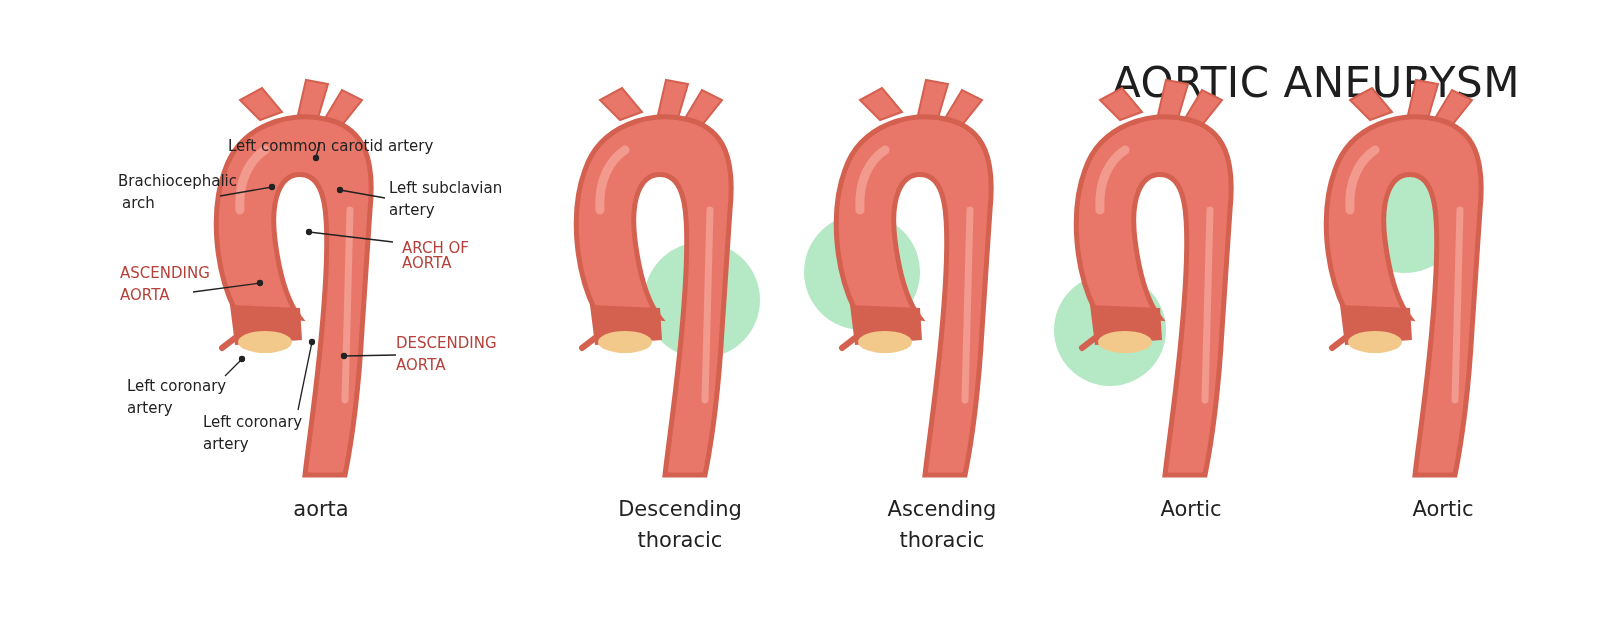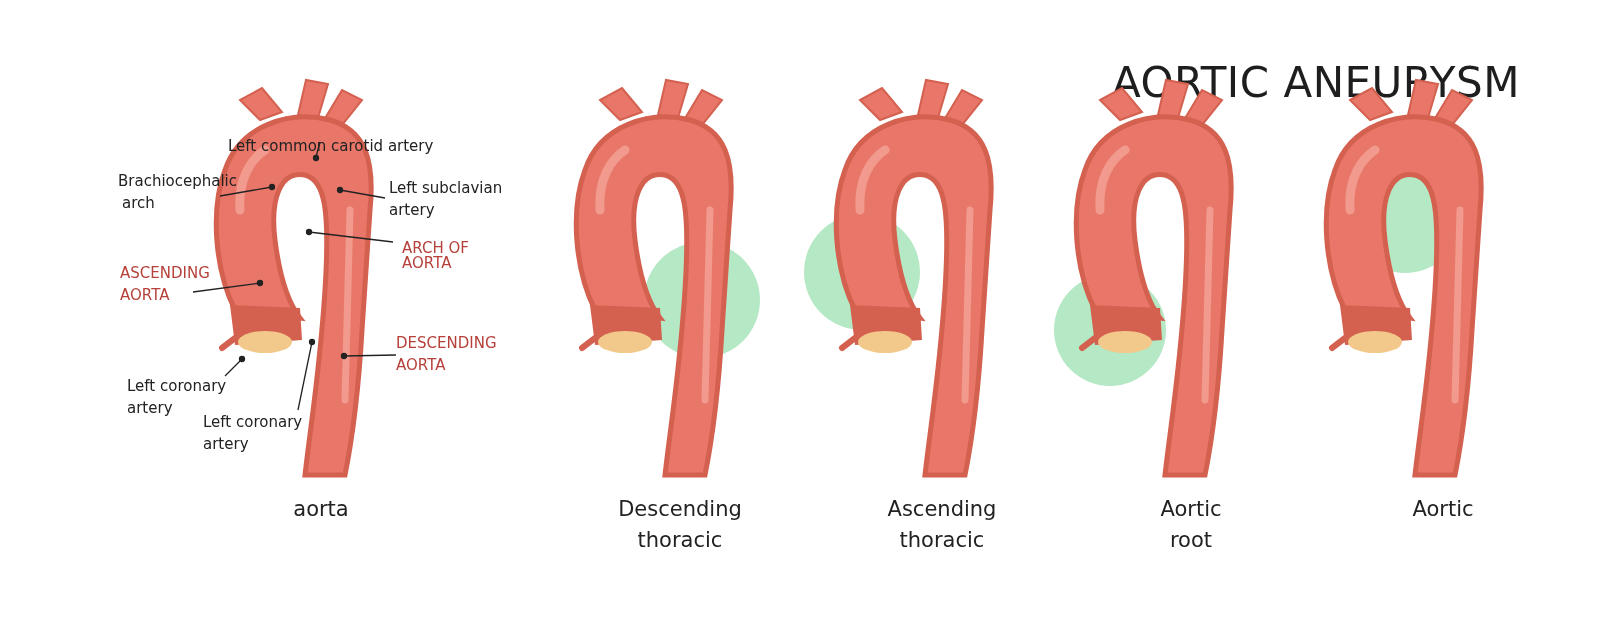--- a/index.html
+++ b/index.html
@@ -99,17 +99,16 @@
 <div class="cap" style="left:580px;top:494px;">
   <div>Descending</div>
   <div>thoracic</div>
 </div>
 <div class="cap" style="left:842px;top:494px;">
   <div>Ascending</div>
   <div>thoracic</div>
 </div>
 <div class="cap" style="left:1091px;top:494px;">
   <div>Aortic</div>
-  <div>root</div>
 </div>
 <div class="cap" style="left:1343px;top:494px;">
   <div>Aortic</div>
 </div>
 
 </body></html>

